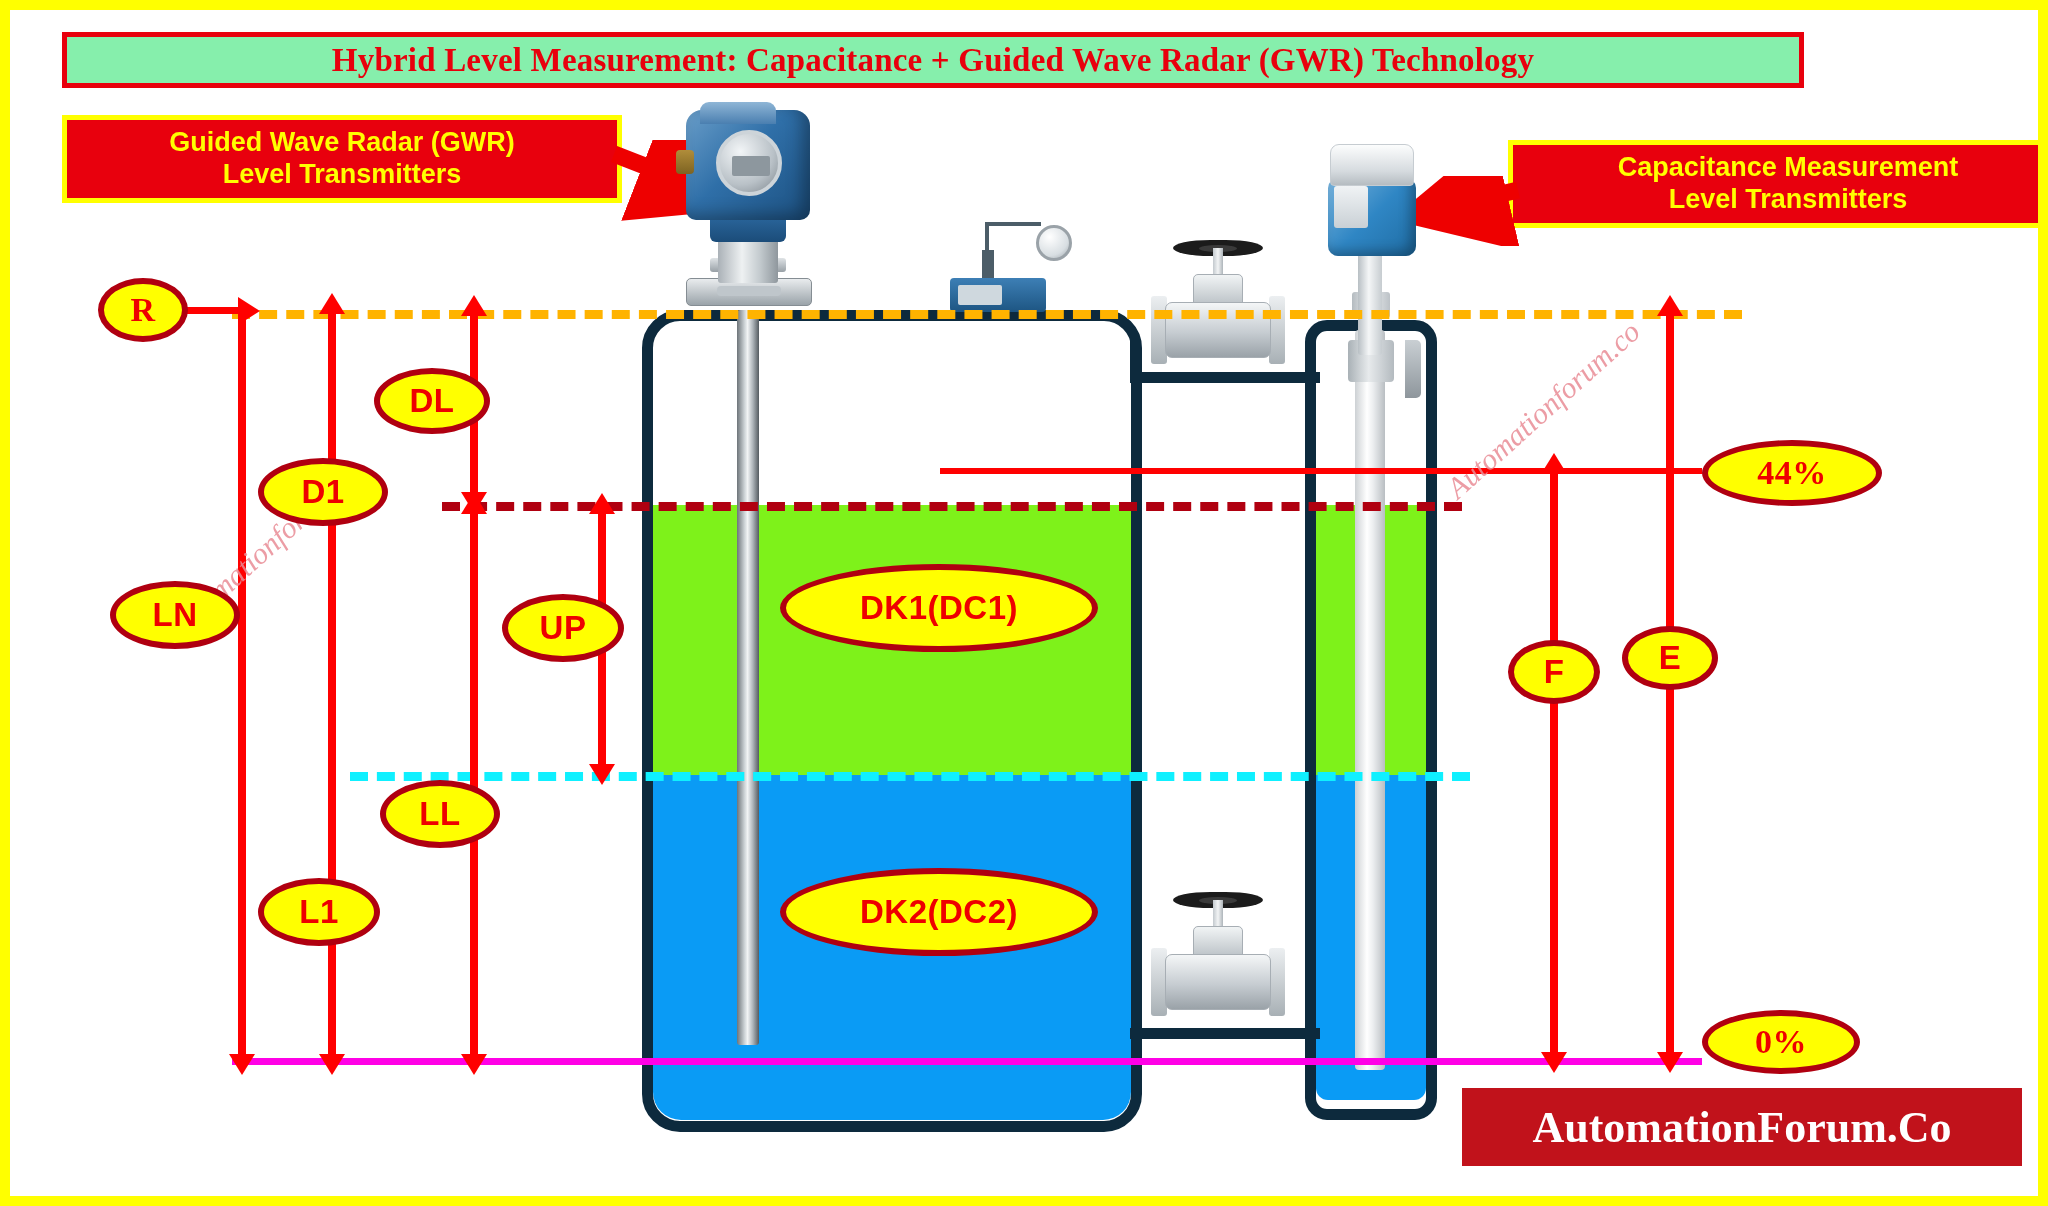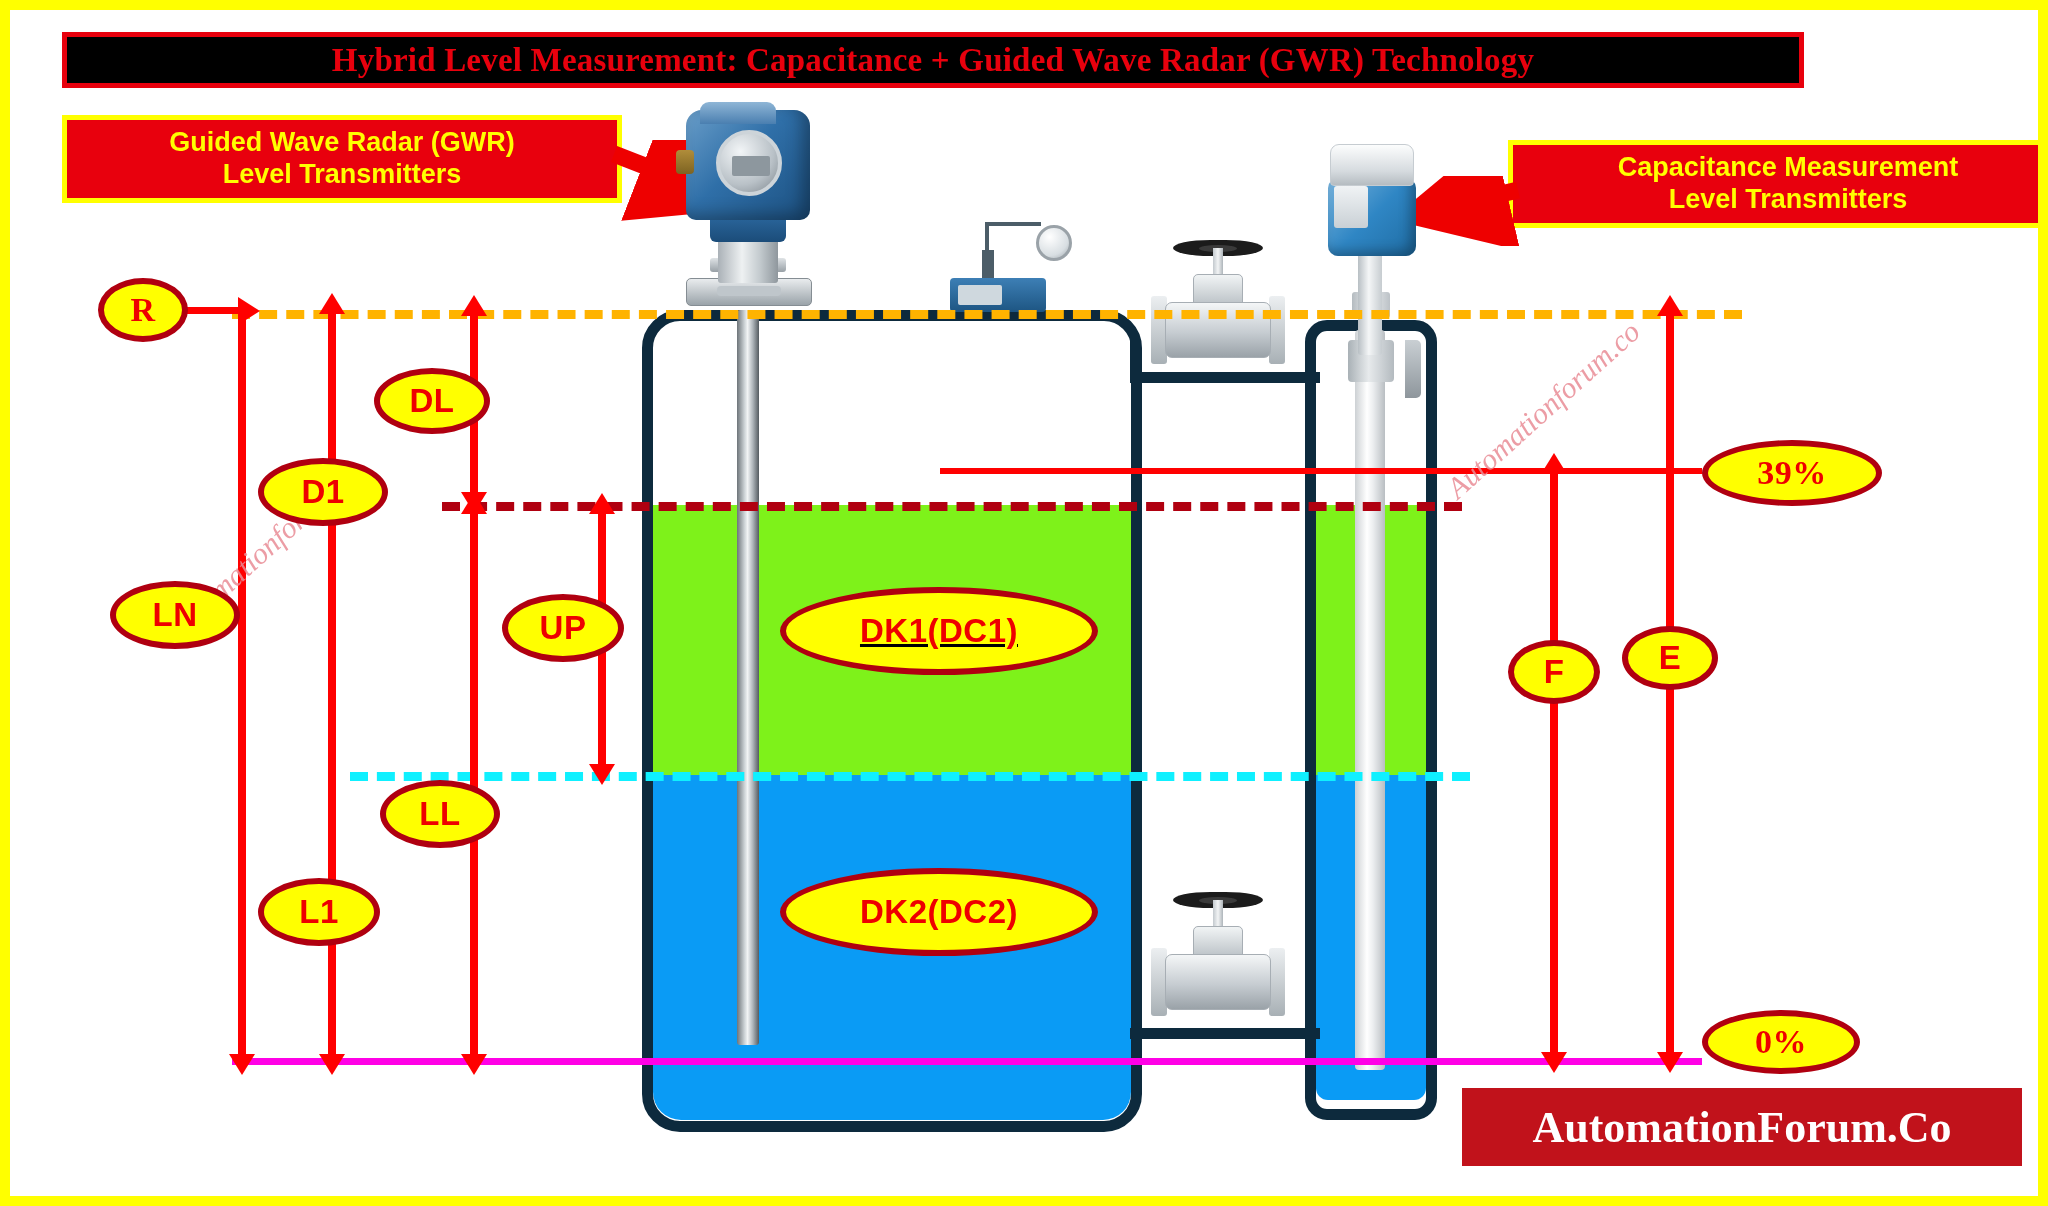--- a/index.html
+++ b/index.html
@@ -2,21 +2,21 @@
 <html><head>
 <meta charset="utf-8">
 <style>
   html,body{margin:0;padding:0;background:#fff;}
   body{width:2048px;height:1206px;font-family:"Liberation Sans",sans-serif;}
   #stage{position:relative;width:2048px;height:1206px;background:#ffffff;
          border:10px solid #ffff00;box-sizing:border-box;overflow:hidden;}
 
   
   .title-bar{position:absolute;left:52px;top:22px;width:1742px;height:56px;
-    background:#000000;border:5px solid #e8000d;display:flex;align-items:center;
+    background:#86efac;border:5px solid #e8000d;display:flex;align-items:center;
     justify-content:center;box-sizing:border-box;}
   .title-bar span{font-family:"Liberation Serif",serif;font-weight:bold;font-size:33px;
     color:#e8000d;white-space:nowrap;letter-spacing:.2px;}
 
   
   .callout{position:absolute;background:#e8000d;border:5px solid #ffff00;
     box-sizing:border-box;display:flex;flex-direction:column;align-items:center;
     justify-content:center;}
   .callout div{font-weight:bold;color:#ffff00;font-size:27px;line-height:1.17;
     white-space:nowrap;font-family:"Liberation Sans",sans-serif;}
@@ -329,28 +329,28 @@
 
   <div class="tag" style="left:1498px;top:630px;width:92px;height:64px;">
     <span>F</span>
     </div>
 
   <div class="tag" style="left:1612px;top:616px;width:96px;height:64px;">
     <span>E</span>
     </div>
 
   <div class="tag serif" style="left:1692px;top:430px;width:180px;height:66px;">
-    <span>39%</span>
+    <span>44%</span>
     </div>
 
   <div class="tag serif" style="left:1692px;top:1000px;width:158px;height:64px;">
     <span>0%</span>
     </div>
 
-  <div class="tag" style="left:770px;top:577px;width:318px;height:88px;text-decoration:underline;">
+  <div class="tag" style="left:770px;top:554px;width:318px;height:88px;">
     <span>DK1(DC1)</span>
     </div>
 
   <div class="tag" style="left:770px;top:858px;width:318px;height:88px;">
     <span>DK2(DC2)</span>
     </div>
 
   <div class="logo">
     <span>AutomationForum.Co</span>
   </div>

